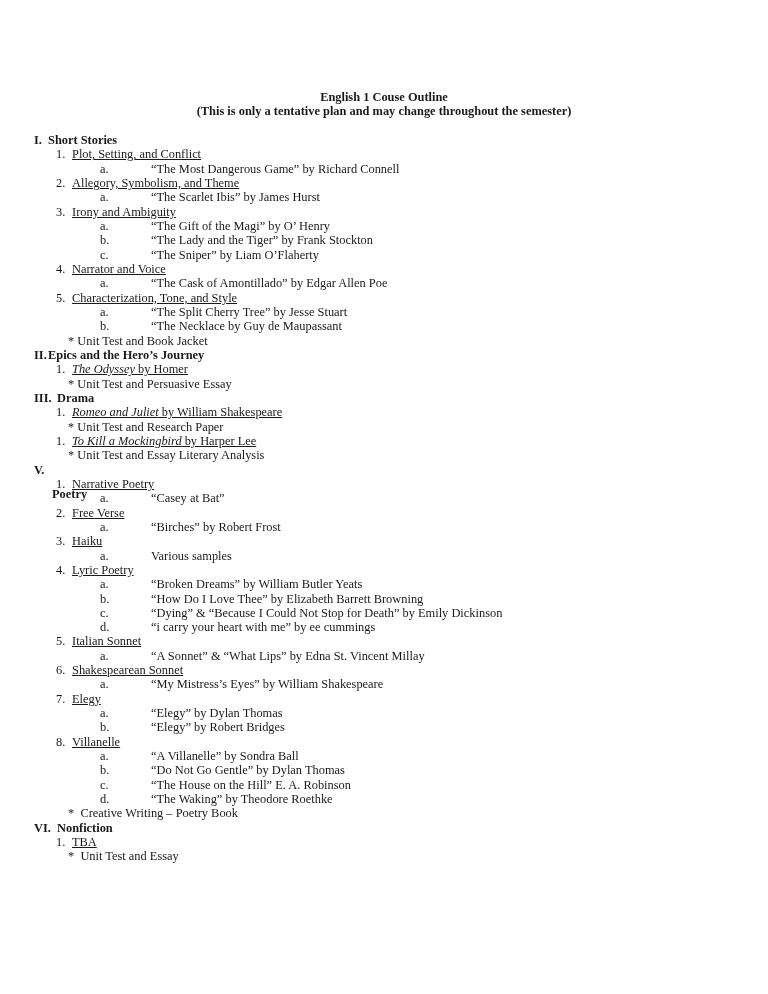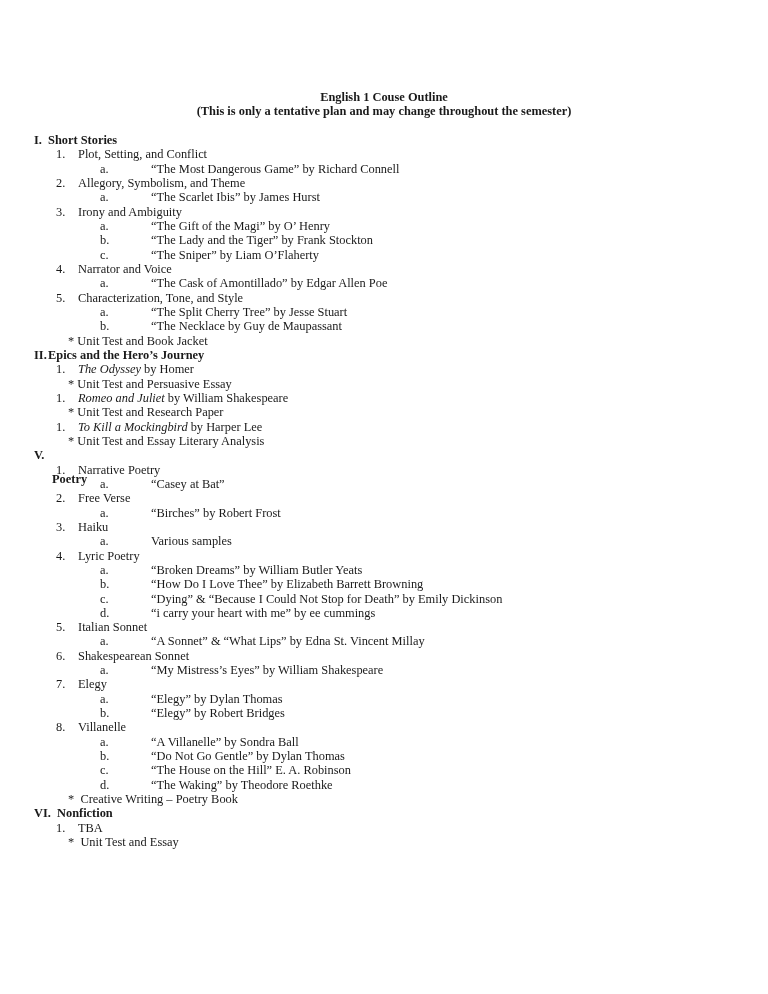--- a/index.html
+++ b/index.html
@@ -52,21 +52,22 @@
     .sec-title {
       position: absolute;
       font-weight: bold;
     }
     .item-num {
       position: absolute;
       left: 56px;
     }
     .item-text {
       position: absolute;
-      left: 78px;
+      left: 72px;
+      text-decoration: underline;
     }
     .sub-num {
       position: absolute;
       left: 100px;
     }
     .sub-text {
       position: absolute;
       left: 123px;
       margin-left: 28px;
     }
@@ -150,20 +151,24 @@
         <span class="sec-title" style="left: 48px; text-align: center;">Epics and the Hero’s Journey</span>
       </div>
       <div class="line">
         <span class="item-num">1.</span>
         <span class="item-text"><i>The Odyssey</i><span style="white-space: pre;"> by Homer</span></span>
       </div>
       <div class="line">
         <span class="note" style="white-space: pre;">* Unit Test and Persuasive Essay</span>
       </div>
       <div class="line">
+        <span class="sec-num">III.</span>
+        <span class="sec-title" style="left: 57px;">Drama</span>
+      </div>
+      <div class="line">
         <span class="item-num">1.</span>
         <span class="item-text"><i>Romeo and Juliet</i><span style="white-space: pre;"> by William Shakespeare</span></span>
       </div>
       <div class="line">
         <span class="note" style="white-space: pre;">* Unit Test and Research Paper</span>
       </div>
       <div class="line">
         <span class="item-num">1.</span>
         <span class="item-text"><i>To Kill a Mockingbird</i><span style="white-space: pre;"> by Harper Lee</span></span>
       </div>

